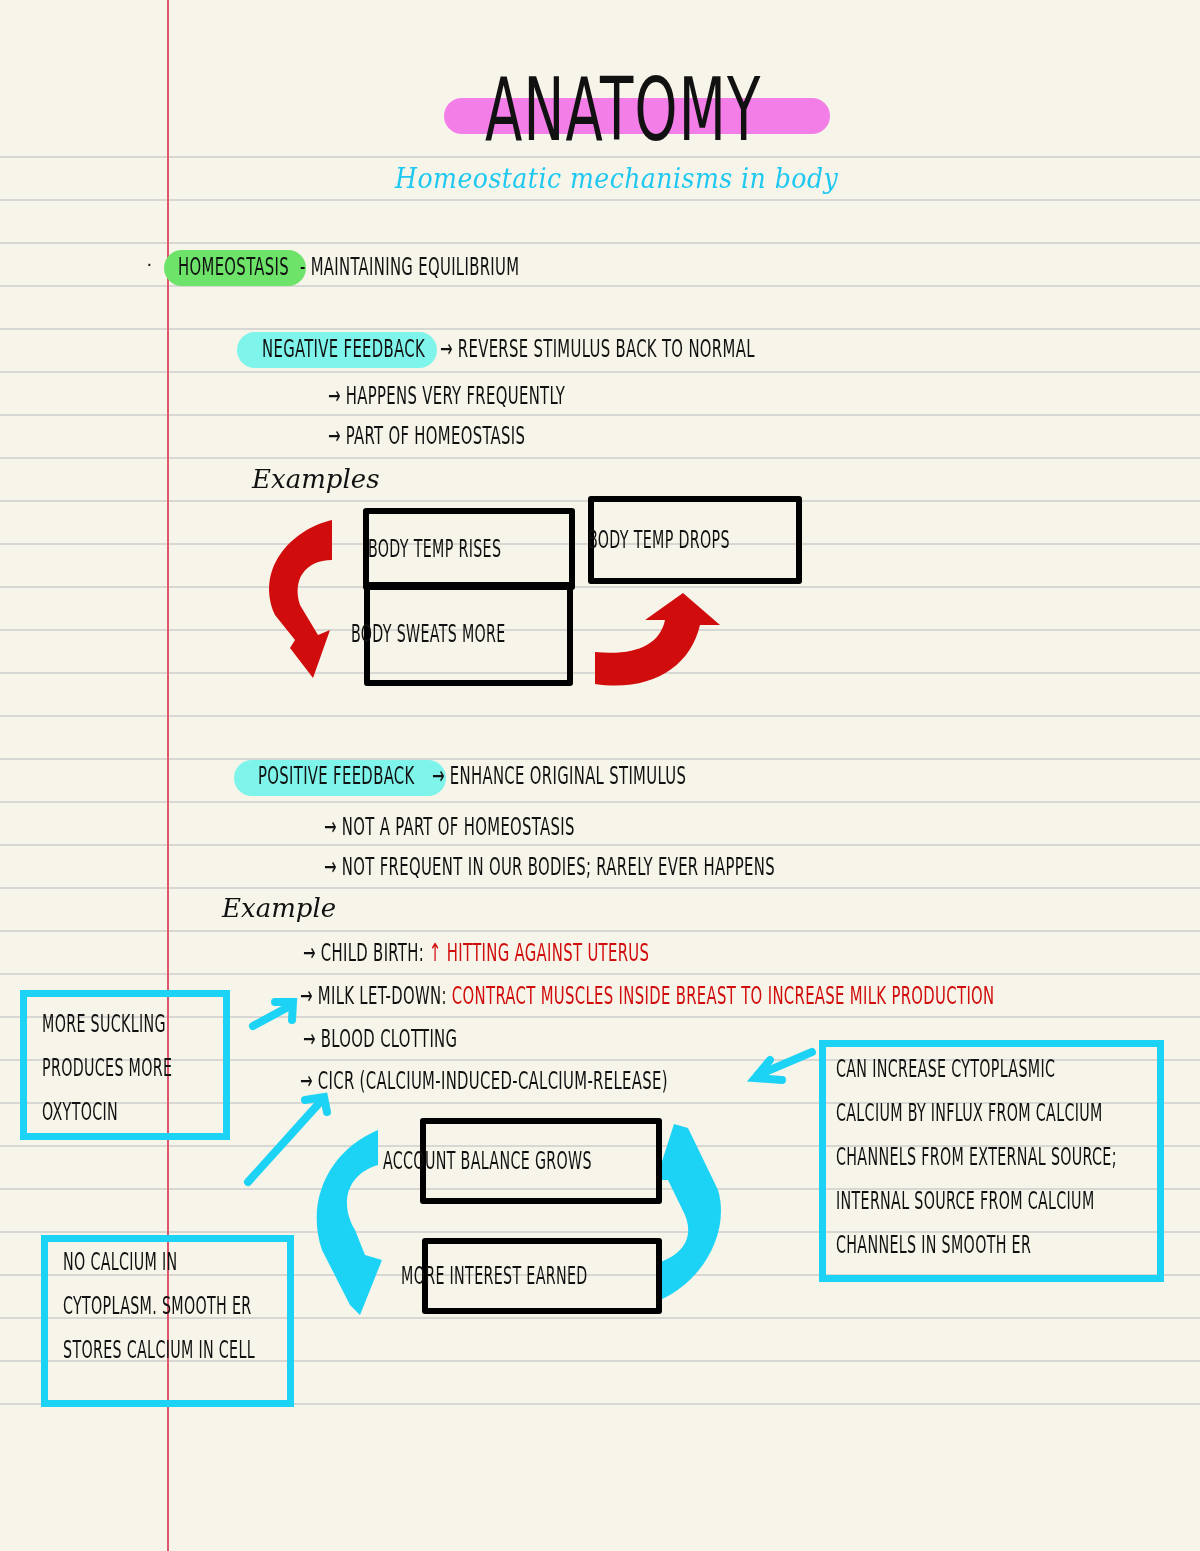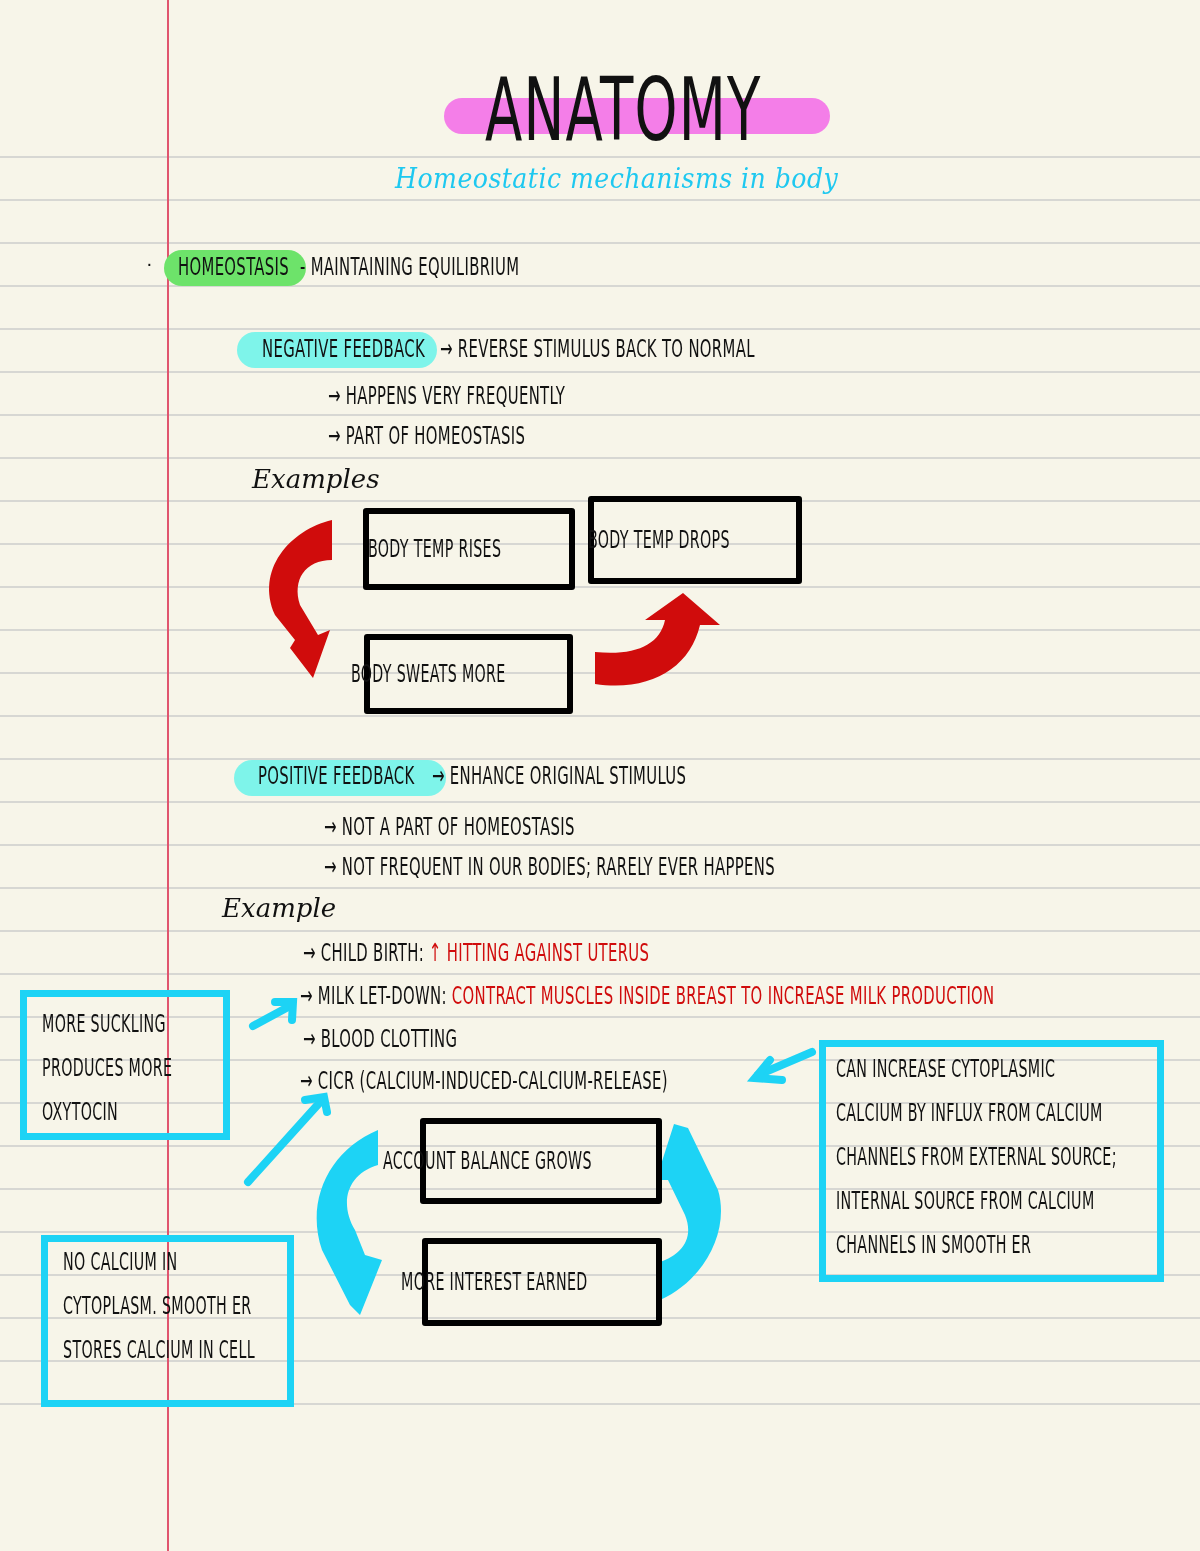--- a/index.html
+++ b/index.html
@@ -75,21 +75,21 @@
 <div class="pill" style="left:237px; top:332px; width:200px; height:36px; background:#7ef4ea;"></div>
 <div class="abs hw line-text" style="left:262px; top:334px;">NEGATIVE FEEDBACK</div>
 <div class="abs hw line-text" style="left:440px; top:334px;">→ REVERSE STIMULUS BACK TO NORMAL</div>
 <div class="abs hw line-text" style="left:328px; top:381px;">→  HAPPENS VERY FREQUENTLY</div>
 <div class="abs hw line-text" style="left:328px; top:421px;">→  PART OF HOMEOSTASIS</div>
 <div class="abs script" style="left:252px; top:464px;">Examples</div>
 
 <div class="box" style="left:340px; top:508px; width:212px; height:82px;">
   <span class="hw">BODY TEMP RISES</span>
 </div>
-<div class="box" style="left:341px; top:634px; width:209px; height:80px;">
+<div class="box" style="left:341px; top:582px; width:209px; height:104px;">
   <span class="hw">BODY SWEATS MORE</span>
 </div>
 <div class="box" style="left:565px; top:496px; width:214px; height:88px;">
   <span class="hw">BODY TEMP DROPS</span>
 </div>
 
 <svg class="ov" width="1200" height="1551">
 
   <g fill="#d00c0c">
     <path d="M332 520 C 290 530, 255 570, 275 615 L 295 640 L 290 648 L 313 678 L 330 630 L 318 635 L 300 605 C 292 580, 305 560, 332 560 Z"></path>
@@ -134,21 +134,21 @@
 <div class="abs hw line-text" style="left:300px; top:981px;">
   <span>→ MILK LET-DOWN:</span>
   <span class="red">CONTRACT MUSCLES INSIDE BREAST TO INCREASE MILK PRODUCTION</span>
 </div>
 <div class="abs hw line-text" style="left:303px; top:1024px;">→ BLOOD CLOTTING</div>
 <div class="abs hw line-text" style="left:300px; top:1066px;">→ CICR (CALCIUM-INDUCED-CALCIUM-RELEASE)</div>
 
 <div class="box" style="left:397px; top:1118px; width:242px; height:86px;">
   <span class="hw">ACCOUNT BALANCE GROWS</span>
 </div>
-<div class="box" style="left:399px; top:1238px; width:240px; height:88px;">
+<div class="box" style="left:399px; top:1238px; width:240px; height:76px;">
   <span class="hw">MORE INTEREST EARNED</span>
 </div>
 
 <div class="cbox" style="left:20px; top:990px; width:210px; height:150px;">
   <div class="t hw" style="left:15px; top:5px;">MORE SUCKLING</div>
   <div class="t hw" style="left:15px; top:49px;">PRODUCES MORE</div>
   <div class="t hw" style="left:15px; top:93px;">OXYTOCIN</div>
 </div>
 
 <div class="cbox" style="left:819px; top:1040px; width:345px; height:242px;">

